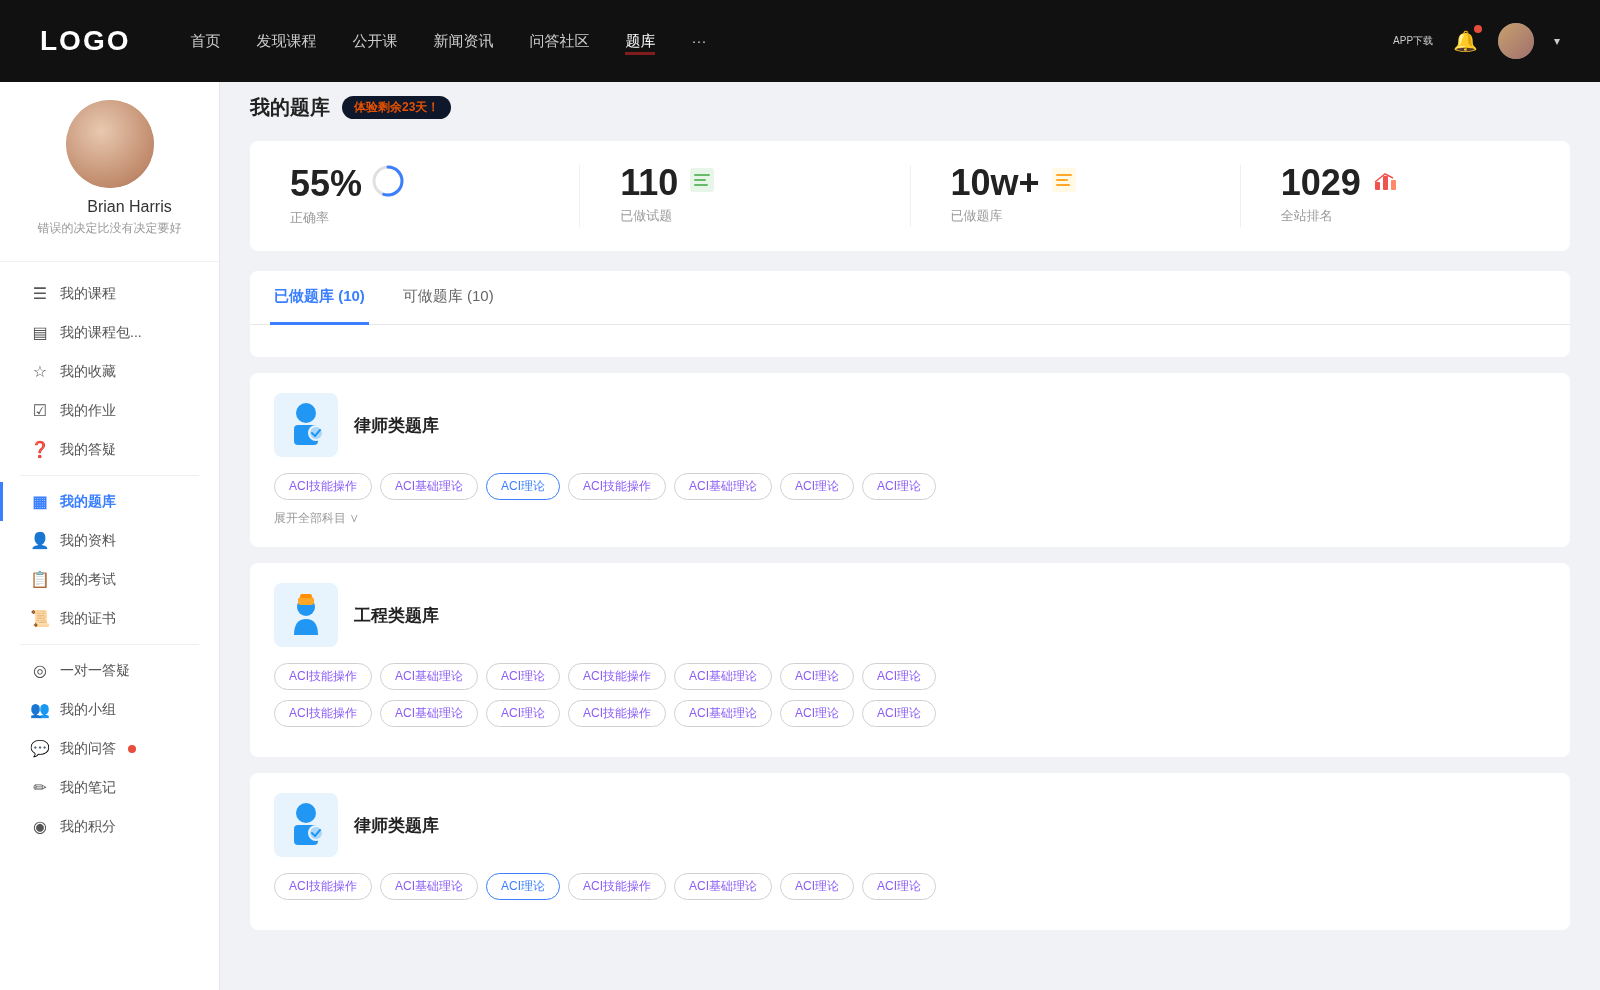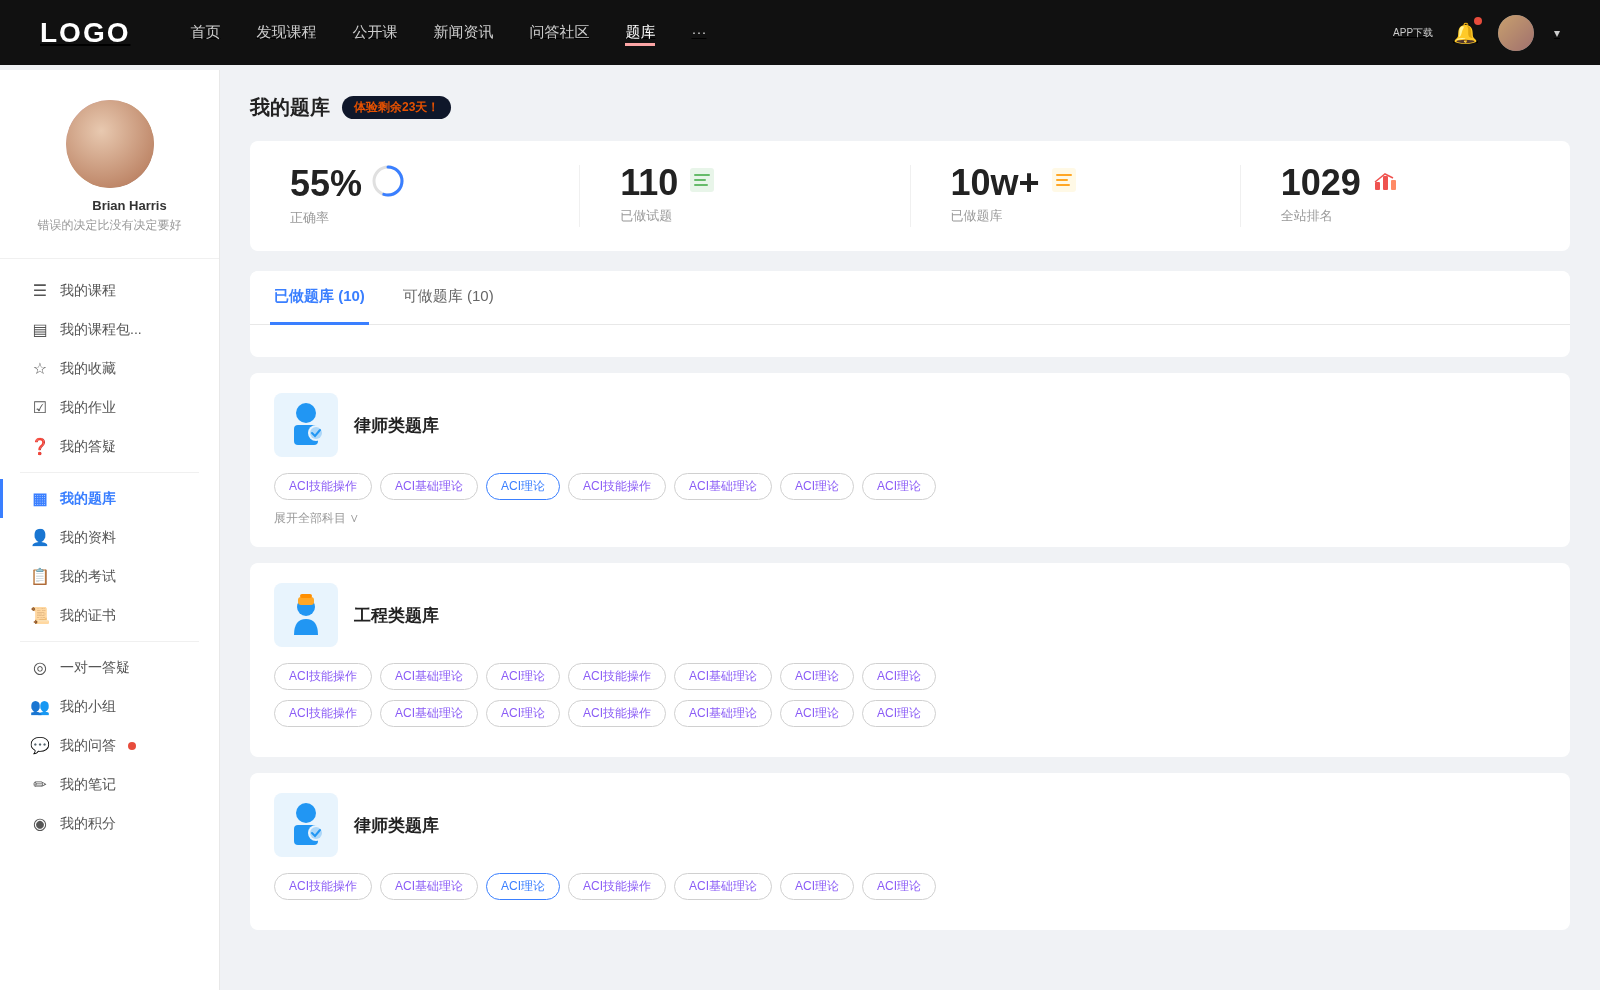--- a/index.html
+++ b/index.html
@@ -1,28 +1,27 @@
 <!DOCTYPE html>
 <html><head>
   <meta charset="utf-8">
   <style>
     * { box-sizing: border-box; margin: 0; padding: 0; }
     body { font-family: -apple-system, BlinkMacSystemFont, "PingFang SC", "Microsoft YaHei", sans-serif; background: #f0f2f5; min-height: 990px; }
 
     
     .navbar {
       background: #111;
-      height: 65px;
+      height: 82px;
       display: flex;
       align-items: center;
       padding: 0 40px;
       position: fixed;
       top: 0; left: 0; right: 0;
       z-index: 100;
-      text-decoration: underline;
     }
     .navbar-logo {
       color: #fff;
       font-size: 28px;
       font-weight: 900;
       letter-spacing: 2px;
       margin-right: 60px;
     }
     .navbar-nav {
       display: flex;
@@ -30,21 +29,21 @@
       flex: 1;
     }
     .navbar-nav-item {
       color: #ccc;
       font-size: 15px;
       cursor: pointer;
       padding: 4px 0;
     }
     .navbar-nav-item.active {
       color: #fff;
-      border-bottom: 3px solid #fca5a5;
+      border-bottom: 3px solid #7f1d1d;
       padding-bottom: 1px;
     }
     .navbar-right {
       display: flex;
       align-items: center;
       gap: 20px;
     }
     .navbar-app-dl {
       color: #ccc;
       font-size: 10px;
@@ -109,22 +108,22 @@
       display: flex;
       align-items: center;
       justify-content: center;
     }
     .sidebar-avatar-inner {
       width: 88px; height: 88px;
       border-radius: 50%;
       background: radial-gradient(circle at 40% 35%, #e8c9b0, #b07050);
     }
     .sidebar-name {
-      font-size: 13px;
-      font-weight: 700;
+      font-size: 16px;
+      font-weight: 400;
       color: #333;
       margin-bottom: 4px;
       margin-left: 40px;
     }
     .sidebar-motto {
       font-size: 12px;
       color: #999;
       text-align: left;
     }
     .sidebar-menu {

